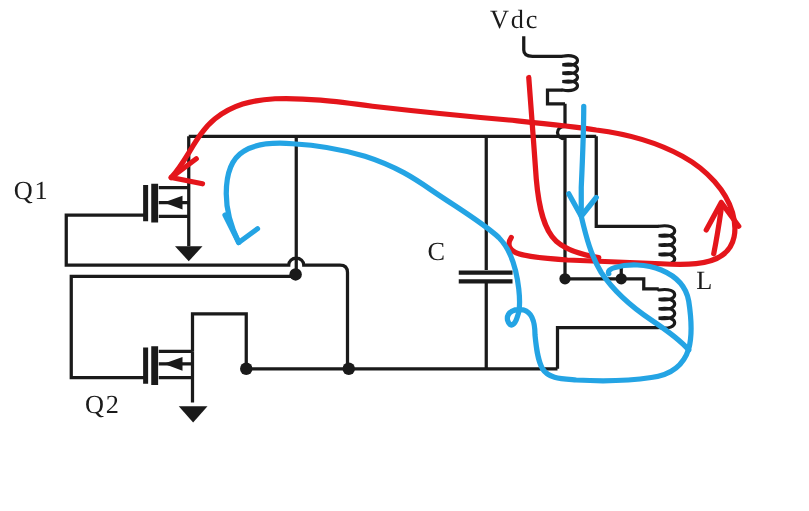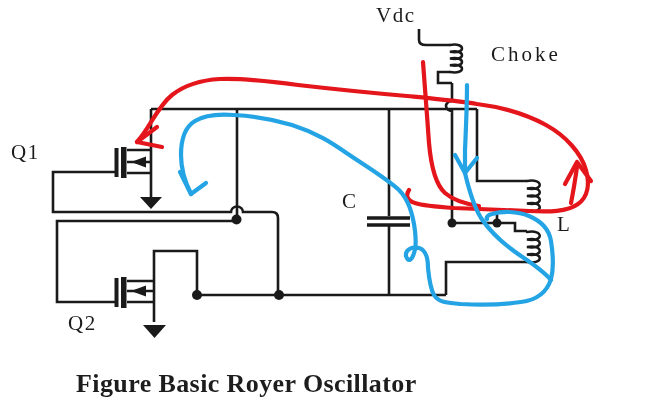--- a/index.html
+++ b/index.html
@@ -120,18 +120,16 @@
   </svg>
 
   <span class="lbl" style="left:11px;top:142px">Q1</span>
 
   <span class="lbl" style="left:68px;top:313px">Q2</span>
 
   <span class="lbl" style="left:342px;top:191px">C</span>
 
   <span class="lbl" style="left:557px;top:214px">L</span>
 
-  <span class="lbl" style="left:376px;top:5px">Vdc</span>
+  <span class="lbl" style="left:392px;top:5px">Vdc</span>
 
-  <span class="lbl lbl-choke" style="left:491px;top:44px">Choke</span>
 
-  <div class="caption">Figure Basic Royer Oscillator</div>
 </div>
 
 </body></html>

